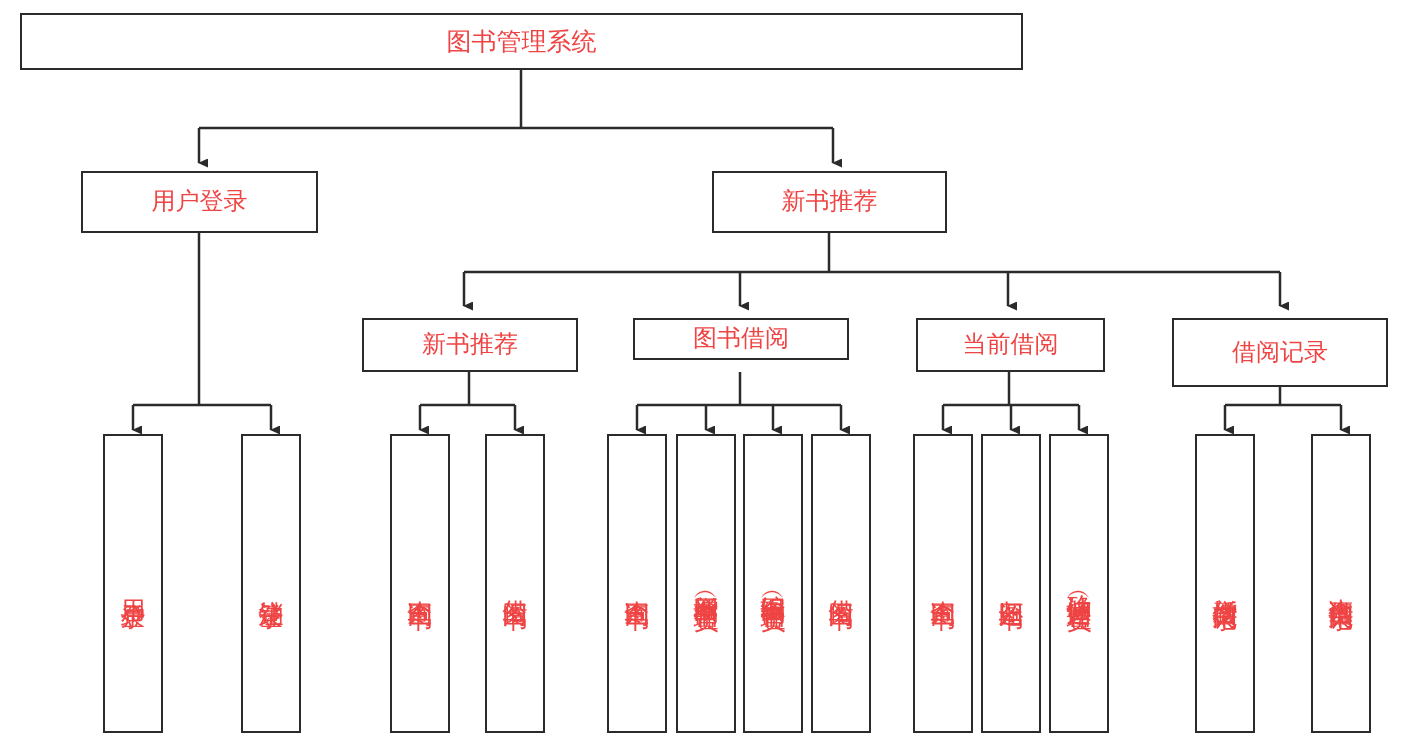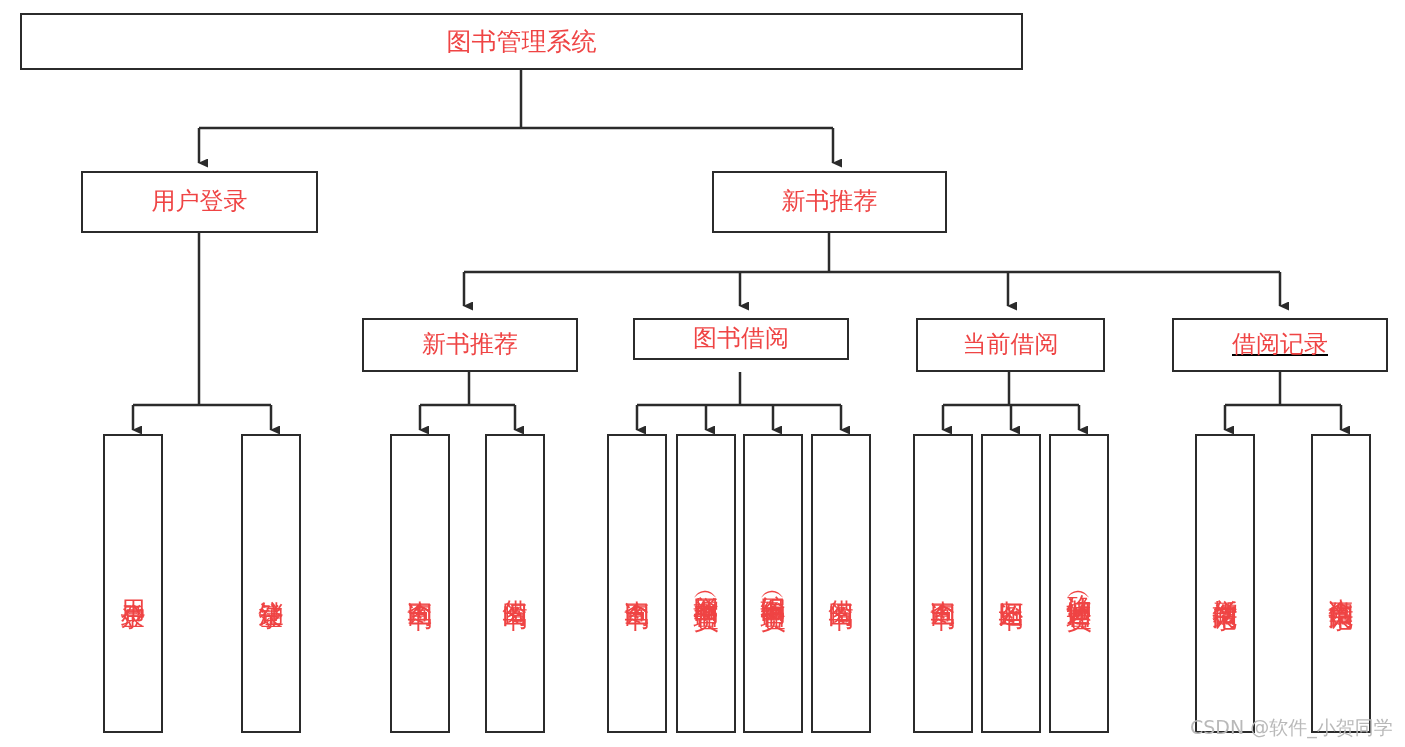--- a/index.html
+++ b/index.html
@@ -146,21 +146,21 @@
   </div>
 
   <div class="node-box level1" style="left:633px; top:318px; width:216px; height:42px;">
     <span class="node-label">图书借阅</span>
   </div>
 
   <div class="node-box level1" style="left:916px; top:318px; width:189px; height:54px;">
     <span class="node-label">当前借阅</span>
   </div>
 
-  <div class="node-box level1" style="left:1172px; top:318px; width:216px; height:54px;text-decoration:underline;">
+  <div class="node-box level1" style="left:1172px; top:318px; width:216px; height:69px;">
     <span class="node-label">借阅记录</span>
   </div>
 
   <div class="node-box level2" style="left:103px; top:434px; width:60px; height:299px;">
     <span class="node-label">用户登录</span>
   </div>
 
   <div class="node-box level2" style="left:241px; top:434px; width:60px; height:299px;">
     <span class="node-label">注销登录</span>
   </div>
@@ -202,15 +202,14 @@
   </div>
 
   <div class="node-box level2" style="left:1195px; top:434px; width:60px; height:299px;">
     <span class="node-label">新增借阅记录</span>
   </div>
 
   <div class="node-box level2" style="left:1311px; top:434px; width:60px; height:299px;">
     <span class="node-label">查询借阅记录</span>
   </div>
 
-  <div class="watermark" style="left:1190px; top:715px;">CSDN @软件_小贺同学</div>
 
 </div>
 
 </body></html>

